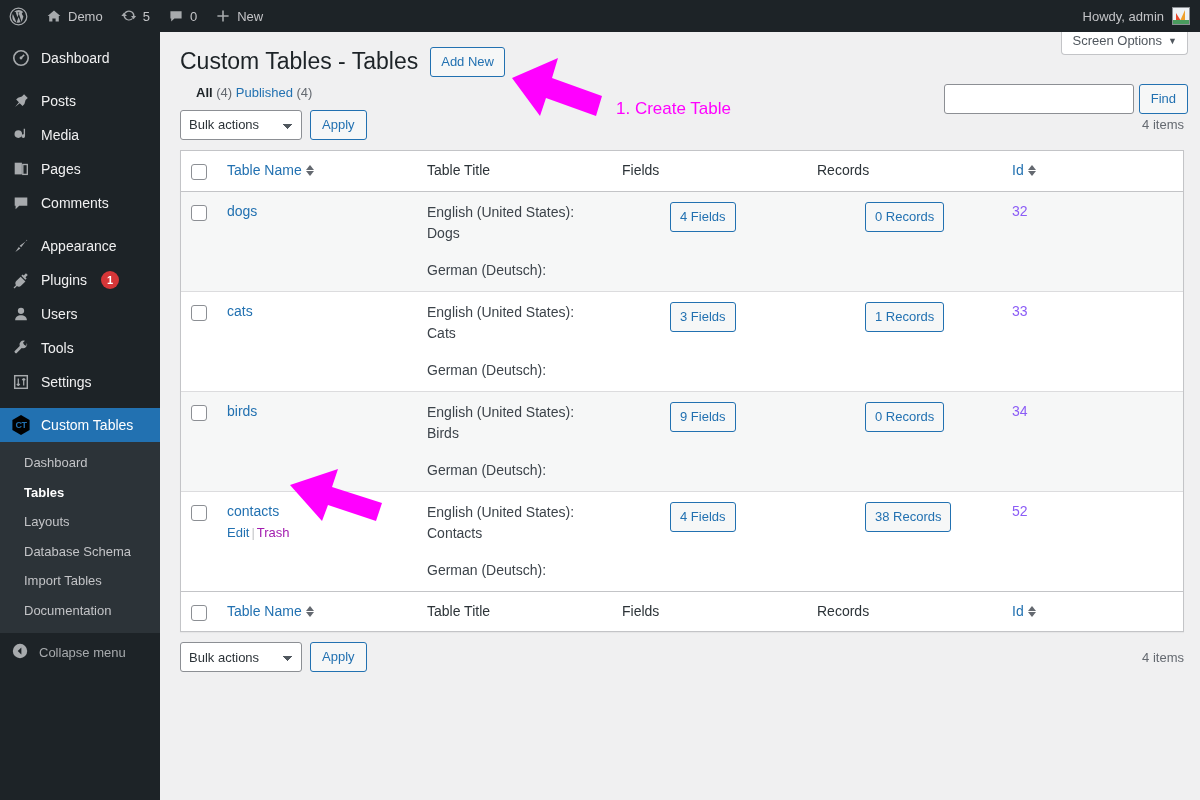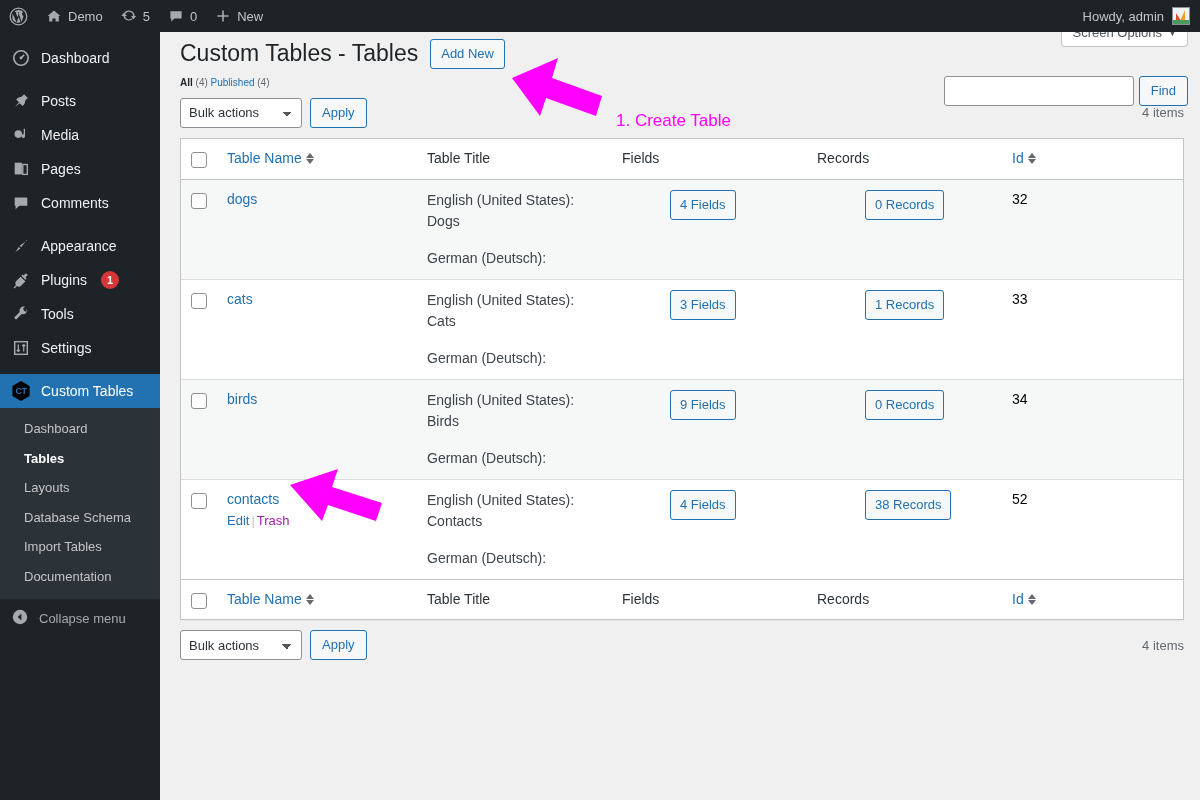--- a/index.html
+++ b/index.html
@@ -65,21 +65,21 @@
   .ct-hex {
     width:20px; height:20px; background:#fff; color:#1d2327;
     clip-path:polygon(50% 0%, 93% 25%, 93% 75%, 50% 100%, 7% 75%, 7% 25%);
     display:flex; align-items:center; justify-content:center;
     font-size:9px; font-weight:700; letter-spacing:-0.5px;
   }
   .menu-item.current .ct-hex { background:#000000; color:#2271b1; }
 
   
   #content {
-    position:absolute; top:20px; left:160px; width:1040px; height:768px;
+    position:absolute; top:28px; left:160px; width:1040px; height:768px;
     background:#f0f0f1; overflow:hidden;
   }
   .screen-meta { position:absolute; top:0; right:12px; }
   .screen-options-tab {
     background:#fff; border:1px solid #c3c4c7; border-top:none;
     border-radius:0 0 4px 4px; padding:5px 10px 6px; font-size:13px; color:#50575e;
     display:inline-flex; align-items:center; gap:6px;
   }
   .so-caret { font-size:9px; color:#50575e; }
 
@@ -87,21 +87,21 @@
 
   .page-head { display:flex; align-items:center; gap:12px; margin:0; padding-top:9px; }
   h1.page-title { font-size:23px; font-weight:400; color:#1d2327; margin:0; line-height:1.3; }
   .btn {
     font-size:13px; line-height:2.15; border-radius:3px; padding:0 10px;
     border:1px solid #2271b1; background:#f6f7f7; color:#2271b1;
     display:inline-block; white-space:nowrap;
   }
   .btn.page-title-action { background:#f6f7f7; border-color:#2271b1; color:#2271b1; padding:0 10px; }
 
-  .subsubsub { list-style:none; margin:8px 0 0 0; padding:0; font-size:10px; color:#646970; }
+  .subsubsub { list-style:none; margin:8px 0 0 16px; padding:0; font-size:13px; color:#646970; }
   .subsubsub li { display:inline; }
   .subsubsub a { color:#2271b1; text-decoration:none; }
   .subsubsub a.current { color:#1d2327; font-weight:600; }
   .count { color:#646970; }
 
   .tablenav { display:flex; align-items:center; margin-top:10px; height:30px; position:relative; }
   .tablenav.bottom { margin-top:10px; }
   select.bulk {
     font-size:13px; height:30px; padding:0 24px 0 8px; border:1px solid #8c8f94;
     border-radius:3px; background:#fff; color:#2c3338; -webkit-appearance:none; appearance:none;
@@ -157,21 +157,21 @@
   .row-actions a { color:#2271b1; text-decoration:none; }
   .row-actions a.trash { color:#a21caf; }
   .row-actions .sep { color:#c3c4c7; padding:0 2px; }
   .title-line { font-size:14px; color:#3c434a; line-height:1.5; }
   .title-line + .title-line { margin-top:16px; }
   .td-pad-top { padding-top:14px; }
   .chip {
     display:inline-block; border:1px solid #2271b1; color:#2271b1; background:#f6f7f7;
     border-radius:3px; padding:4px 9px; font-size:13px; line-height:1.6; text-decoration:none;margin-left:48px;
   }
-  .id-val { font-size:14px; color:#000000; }
+  .id-val { font-size:14px; color:#8b5cf6; }
 
   
   .anno { position:absolute; z-index:60; pointer-events:none; }
   .anno-label { color:#ff00ff; font-size:17px; font-family:"Liberation Sans", sans-serif; white-space:nowrap; }
 </style>
 </head>
 <body>
 
 <div id="adminbar">
   <div class="ab-item">
@@ -293,20 +293,29 @@
   <div class="menu-item">
     <span class="micon">
       <svg width="18" height="18" viewBox="0 0 20 20">
           <path d="M15.5 2.5 13 5l-1.2-1.2-1.4 1.4 4.4 4.4 1.4-1.4L15 7l2.5-2.5zM9.6 6.3 5 10.9c-1.6 1.6-1.6 3.4-.6 4.8l-2.7 2.7 1.1 1.1 2.7-2.7c1.4 1 3.2 1 4.8-.6l4.6-4.6z" fill="currentColor"></path>
         </svg>
     </span>
     <span class="mtext">Plugins</span>
     <span class="badge">1</span>
   </div>
 
+  <div class="menu-item">
+    <span class="micon">
+      <svg width="18" height="18" viewBox="0 0 20 20">
+          <circle cx="10" cy="6.5" r="3.5" fill="currentColor"></circle>
+          <path d="M3.5 17c0-3.6 2.9-5.5 6.5-5.5s6.5 1.9 6.5 5.5z" fill="currentColor"></path>
+        </svg>
+    </span>
+    <span class="mtext">Users</span>
+  </div>
 
   <div class="menu-item">
     <span class="micon">
       <svg width="18" height="18" viewBox="0 0 20 20">
           <path d="M16.6 4.2a4.5 4.5 0 0 1-5.8 5.8l-5 5a1.6 1.6 0 1 1-2.2-2.2l5-5a4.5 4.5 0 0 1 5.8-5.8L12.2 4.2l1.3 2.3 2.3 1.3z" fill="currentColor"></path>
         </svg>
     </span>
     <span class="mtext">Tools</span>
   </div>
 
@@ -525,21 +534,21 @@
     </div>
 
   </div>
 </div>
 
 <div class="anno" style="left:510px; top:56px;">
   <svg width="95" height="62" viewBox="0 0 95 62">
     <polygon points="2,22 48,2 42,22 92,40 86,60 36,42 30,60" fill="#ff00ff"></polygon>
   </svg>
 </div>
-<div class="anno" style="left:616px; top:111px;">
+<div class="anno" style="left:616px; top:99px;">
   <span class="anno-label">1. Create Table</span>
 </div>
 
 <div class="anno" style="left:288px; top:467px;">
   <svg width="98" height="56" viewBox="0 0 98 56">
     <polygon points="2,18 50,2 44,20 94,36 88,54 40,38 34,54" fill="#ff00ff"></polygon>
   </svg>
 </div>
 
 </body></html>

